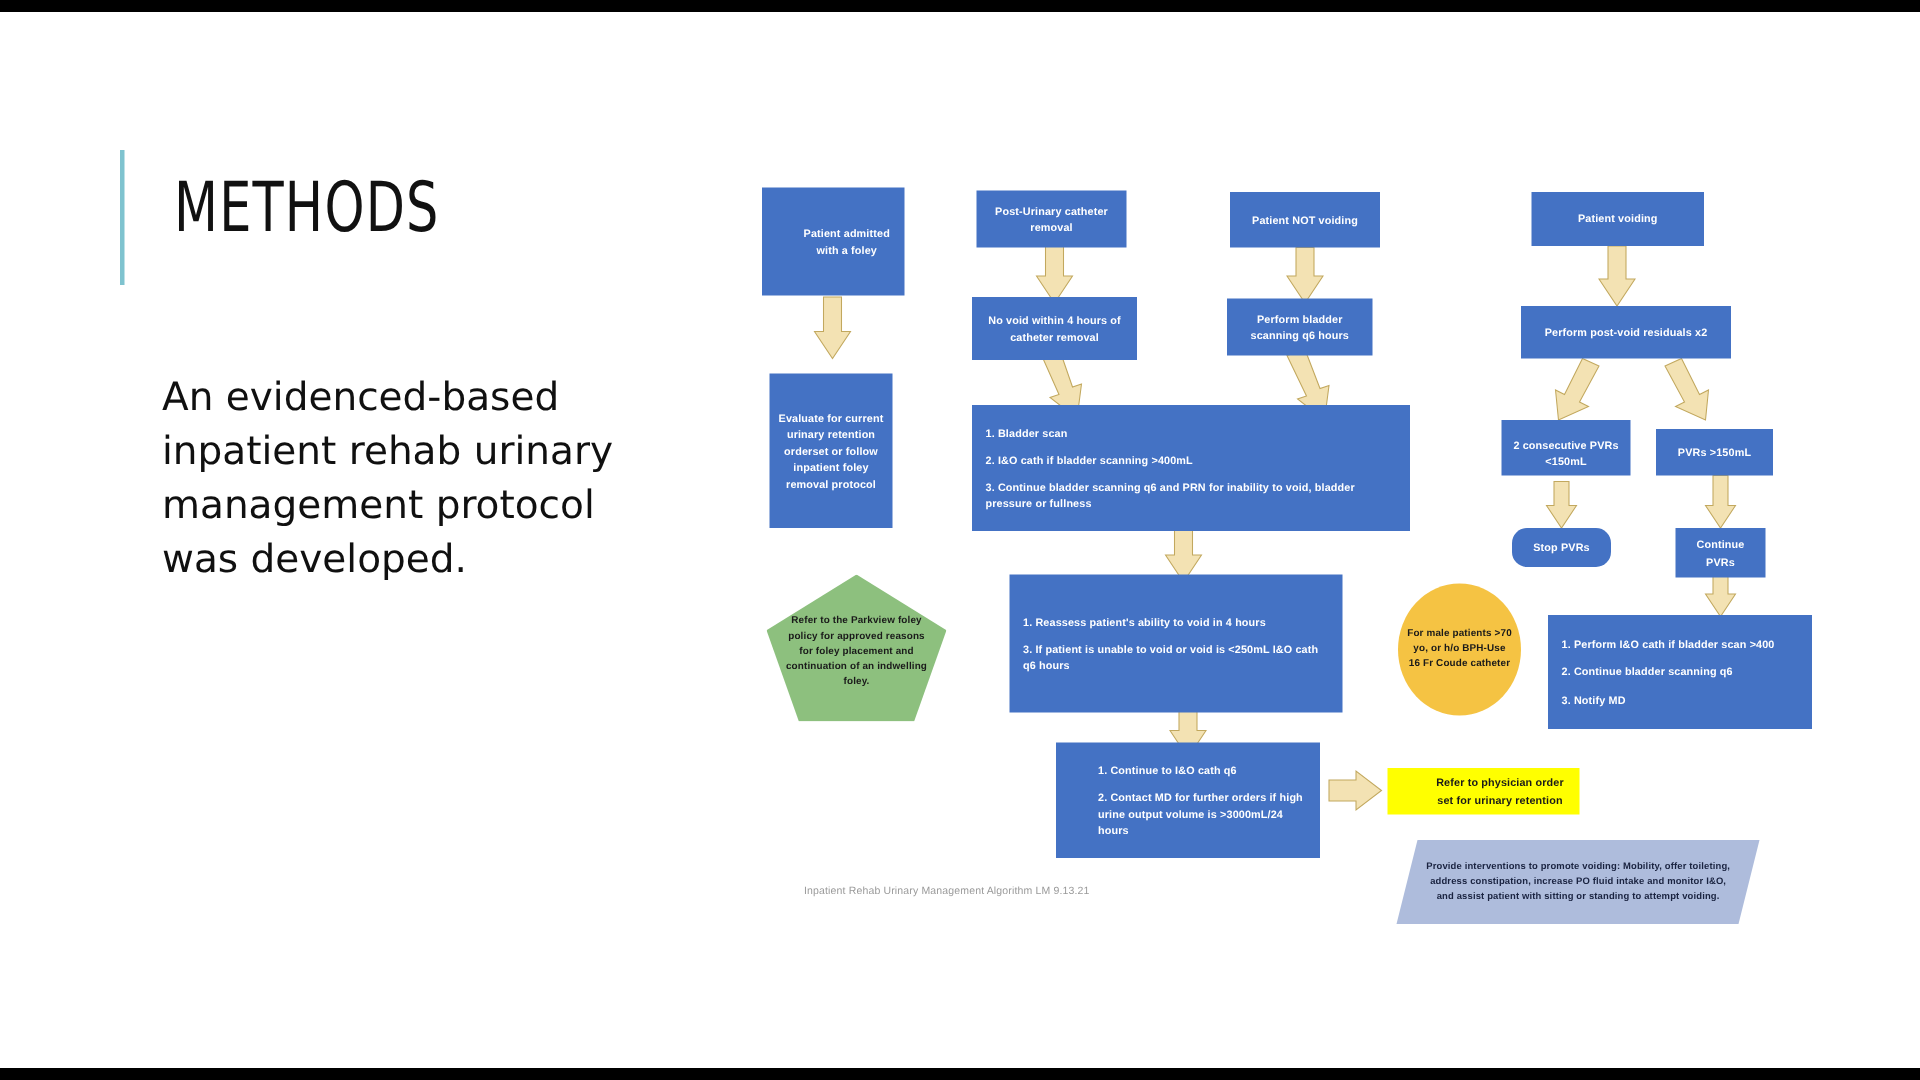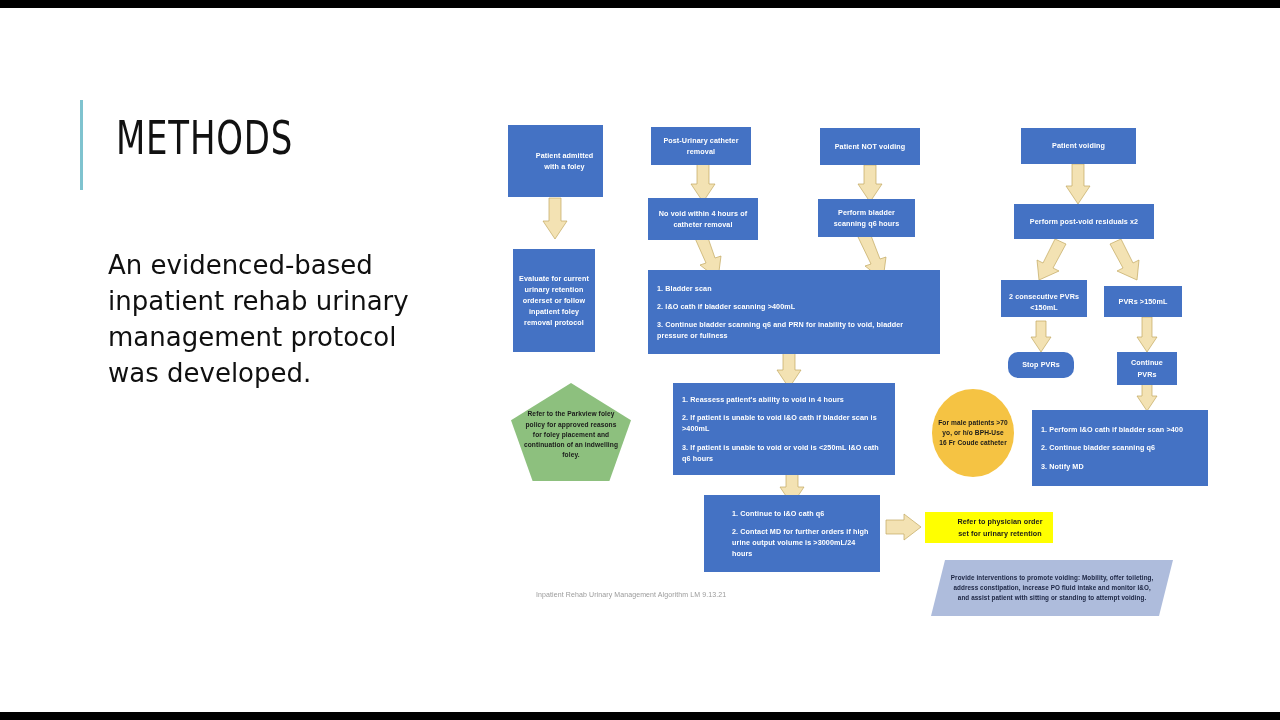--- a/index.html
+++ b/index.html
@@ -197,21 +197,20 @@
       <div class="lines">
         <p>1. Bladder scan</p>
         <p>2.  I&amp;O cath if bladder scanning &gt;400mL</p>
         <p>3. Continue bladder scanning q6 and PRN for inability to void, bladder pressure or fullness</p>
       </div>
     </div>
 
     <div class="node left-align" style="left:673px; top:375px; width:222px; height:92px;">
       <div class="lines">
         <p>1. Reassess patient's ability to void in 4 hours</p>
-        <p>2. If patient is unable to void I&amp;O cath if bladder scan is &gt;400mL</p>
         <p>3. If patient is unable to void or void is &lt;250mL I&amp;O cath q6 hours</p>
       </div>
     </div>
 
     <div class="node left-align" style="left:704px; top:487px; width:176px; height:77px;padding-left:28px;">
       <div class="lines">
         <p>1. Continue to I&amp;O cath q6</p>
         <p>2. Contact MD for further orders if high urine output volume is &gt;3000mL/24 hours</p>
       </div>
     </div>

